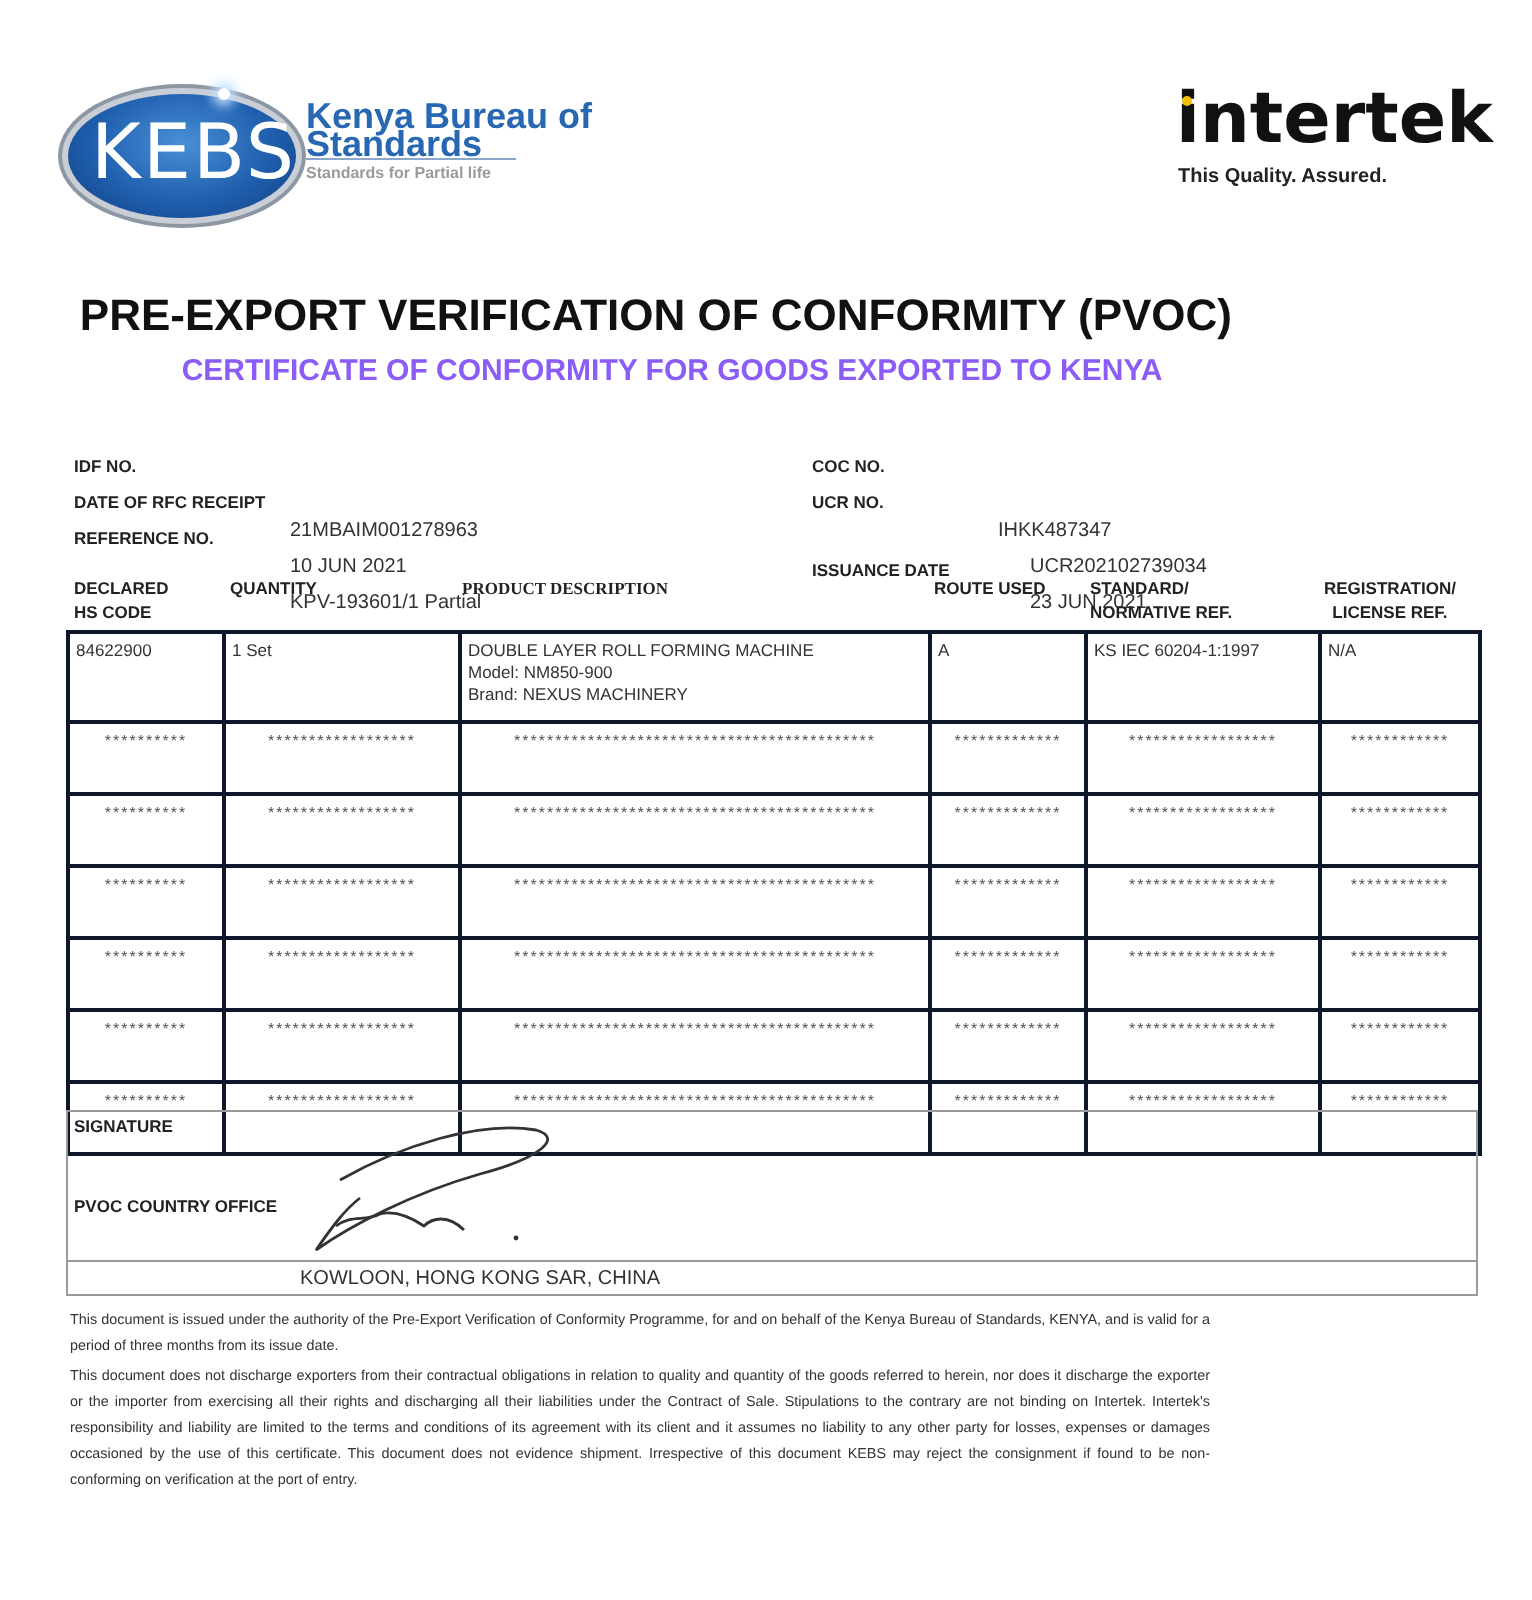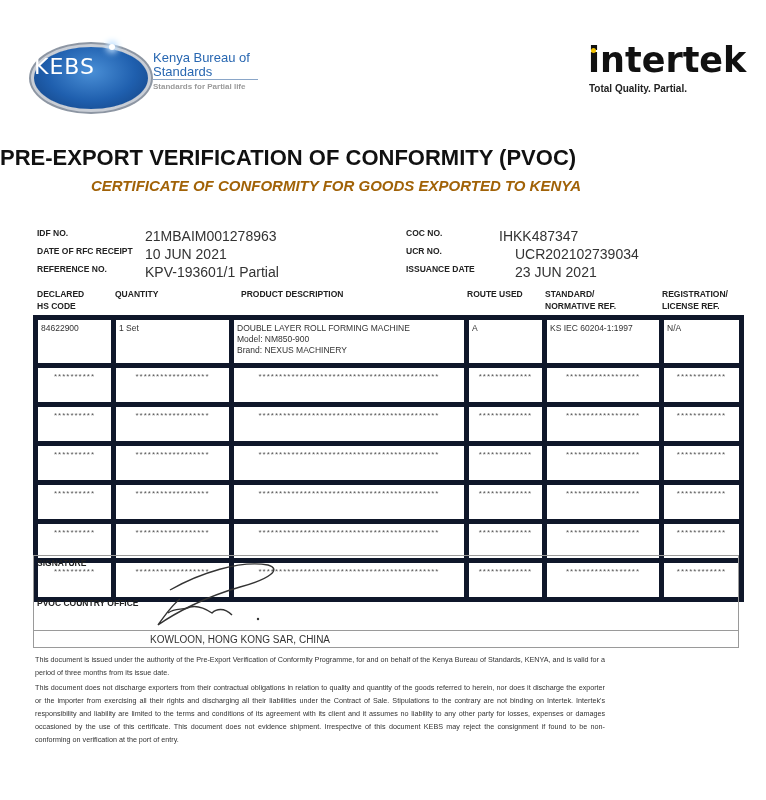--- a/index.html
+++ b/index.html
@@ -3,41 +3,41 @@
 <meta charset="utf-8">
 <style>
   html, body { margin:0; padding:0; background:#ffffff; }
   body { width:766px; height:800px; position:relative; overflow:hidden; font-family:"Liberation Sans", sans-serif; color:#1a1a1a; }
   .abs { position:absolute; }
 
   
   .kebs-oval { left:34px; top:47px; width:114px; height:62px; border-radius:50%;
     background: radial-gradient(ellipse at 50% 40%, #4a8fd6 0%, #1f5fae 55%, #123f7d 100%);
     box-shadow: 0 0 0 3px #c9ced6, 0 0 0 5px #8d96a3; }
-  .kebs-letters { left:34px; top:54px; width:114px; text-align:left; font-size:22px; color:#ffffff; font-weight:normal; letter-spacing:1px; font-family:"DejaVu Sans", sans-serif; }
+  .kebs-letters { left:34px; top:54px; width:114px; text-align:right; font-size:38px; color:#ffffff; font-weight:normal; letter-spacing:1px; font-family:"DejaVu Sans", sans-serif; }
   .kebs-spark { left:109px; top:44px; width:6px; height:6px; background:#ffffff; border-radius:50%; box-shadow:0 0 6px 3px #bfe0ff; }
-  .kebs-name { left:153px; top:51px; font-size:13px; font-weight:normal; color:#2867b1; line-height:14px; }
+  .kebs-name { left:153px; top:51px; font-size:18px; font-weight:bold; color:#2867b1; line-height:14px; }
   .kebs-rule { left:153px; top:79px; width:105px; height:1px; background:#8aa6c8; }
   .kebs-tag { left:153px; top:82px; font-size:8px; font-weight:bold; color:#9a9a9a; }
 
   
   .intertek { left:588px; top:40px; font-size:35px; font-weight:bold; color:#111; letter-spacing:0px; font-family:"DejaVu Sans", sans-serif; }
   .intertek-dot { left:591px; top:48px; width:5px; height:5px; background:#f2c200; border-radius:50%; }
   .intertek-tag { left:589px; top:83px; font-size:10px; font-weight:bold; color:#222; }
 
-  .title { left:0; width:616px; top:145px; text-align:left; font-size:22px; font-weight:bold; color:#111; }
-  .subtitle { left:0; width:672px; top:177px; text-align:center; font-size:15px; font-weight:bold; color:#a16207;font-style:italic; }
+  .title { left:0; width:616px; top:145px; text-align:right; font-size:22px; font-weight:bold; color:#111; }
+  .subtitle { left:0; width:672px; top:177px; text-align:center; font-size:15px; font-weight:bold; color:#8b5cf6; }
 
   .meta-label { font-size:8.5px; font-weight:bold; color:#222; }
-  .meta-value { font-size:14px; color:#333; }
+  .meta-value { font-size:10px; color:#333;margin-top:32px; }
 
   .col-head { font-size:8.5px; font-weight:bold; color:#222; line-height:12px; }
 
   table.goods { position:absolute; left:33px; top:315px; width:706px; border-collapse:collapse; table-layout:fixed; }
-  table.goods td { border:5px solid #0f172a; vertical-align:top; padding:3px 3px; font-size:8.5px; color:#333; line-height:11px; }
+  table.goods td { border:2px solid #0f172a; vertical-align:top; padding:3px 3px; font-size:8.5px; color:#333; line-height:11px; }
   table.goods tr.first td { height:37px; }
   table.goods tr.mask td { height:28px; text-align:center; letter-spacing:1px; font-size:8px; color:#555; }
 
   .sig-box { left:33px; top:555px; width:704px; height:74px; border:1px solid #9a9a9a; }
   .sig-label { left:37px; top:558px; font-size:8.5px; font-weight:bold; color:#222; }
   .office-box { left:33px; top:630px; width:704px; height:17px; border:1px solid #9a9a9a; border-top:none; }
   .office-label { left:37px; top:598px; font-size:8.5px; font-weight:bold; color:#222; }
   .office-value { left:150px; top:634px; font-size:10px; color:#333; }
 
   .fine { left:35px; width:570px; font-size:7.2px; color:#333; line-height:13px; text-align:justify; }
@@ -50,51 +50,51 @@
 <div class="abs kebs-spark"></div>
 <div class="abs kebs-name">
   <div>Kenya Bureau of</div>
   <div>Standards</div>
 </div>
 <div class="abs kebs-rule"></div>
 <div class="abs kebs-tag">Standards for Partial life</div>
 
 <div class="abs intertek">intertek</div>
 <div class="abs intertek-dot"></div>
-<div class="abs intertek-tag">Total Quality. Partial.</div>
+<div class="abs intertek-tag">This Quality. Assured.</div>
 
 <div class="abs title">PRE-EXPORT VERIFICATION OF CONFORMITY (PVOC)</div>
 <div class="abs subtitle">CERTIFICATE OF CONFORMITY FOR GOODS EXPORTED TO KENYA</div>
 
 <div class="abs meta-label" style="left:37px;top:228px;">IDF NO.</div>
 <div class="abs meta-value" style="left:145px;top:228px;">21MBAIM001278963</div>
 <div class="abs meta-label" style="left:37px;top:246px;">DATE OF RFC RECEIPT</div>
 <div class="abs meta-value" style="left:145px;top:246px;">10 JUN 2021</div>
 <div class="abs meta-label" style="left:37px;top:264px;">REFERENCE NO.</div>
 <div class="abs meta-value" style="left:145px;top:264px;">KPV-193601/1 Partial</div>
 
 <div class="abs meta-label" style="left:406px;top:228px;">COC NO.</div>
 <div class="abs meta-value" style="left:499px;top:228px;">IHKK487347</div>
 <div class="abs meta-label" style="left:406px;top:246px;">UCR NO.</div>
 <div class="abs meta-value" style="left:515px;top:246px;">UCR202102739034</div>
-<div class="abs meta-label" style="left:406px;top:264px;">ISSUANCE DATE</div>
+<div class="abs meta-label" style="left:406px;top:280px;">ISSUANCE DATE</div>
 <div class="abs meta-value" style="left:515px;top:264px;">23 JUN 2021</div>
 
 <div class="abs col-head" style="left:37px;top:288px;">
   <div>DECLARED</div>
   <div>HS CODE</div>
 </div>
 <div class="abs col-head" style="left:115px;top:288px;">QUANTITY</div>
-<div class="abs col-head" style="left:241px;top:288px;">PRODUCT DESCRIPTION</div>
+<div class="abs col-head" style="left:231px;top:288px;font-family:Liberation Serif, serif;">PRODUCT DESCRIPTION</div>
 <div class="abs col-head" style="left:467px;top:288px;">ROUTE USED</div>
 <div class="abs col-head" style="left:545px;top:288px;">
   <div>STANDARD/</div>
   <div>NORMATIVE REF.</div>
 </div>
-<div class="abs col-head" style="left:662px;top:288px;">
+<div class="abs col-head" style="left:662px;top:288px;text-align:center;">
   <div>REGISTRATION/</div>
   <div>LICENSE REF.</div>
 </div>
 
 <table class="goods">
   <colgroup>
     <col style="width:78px">
       <col style="width:118px">
       <col style="width:235px">
       <col style="width:78px">

